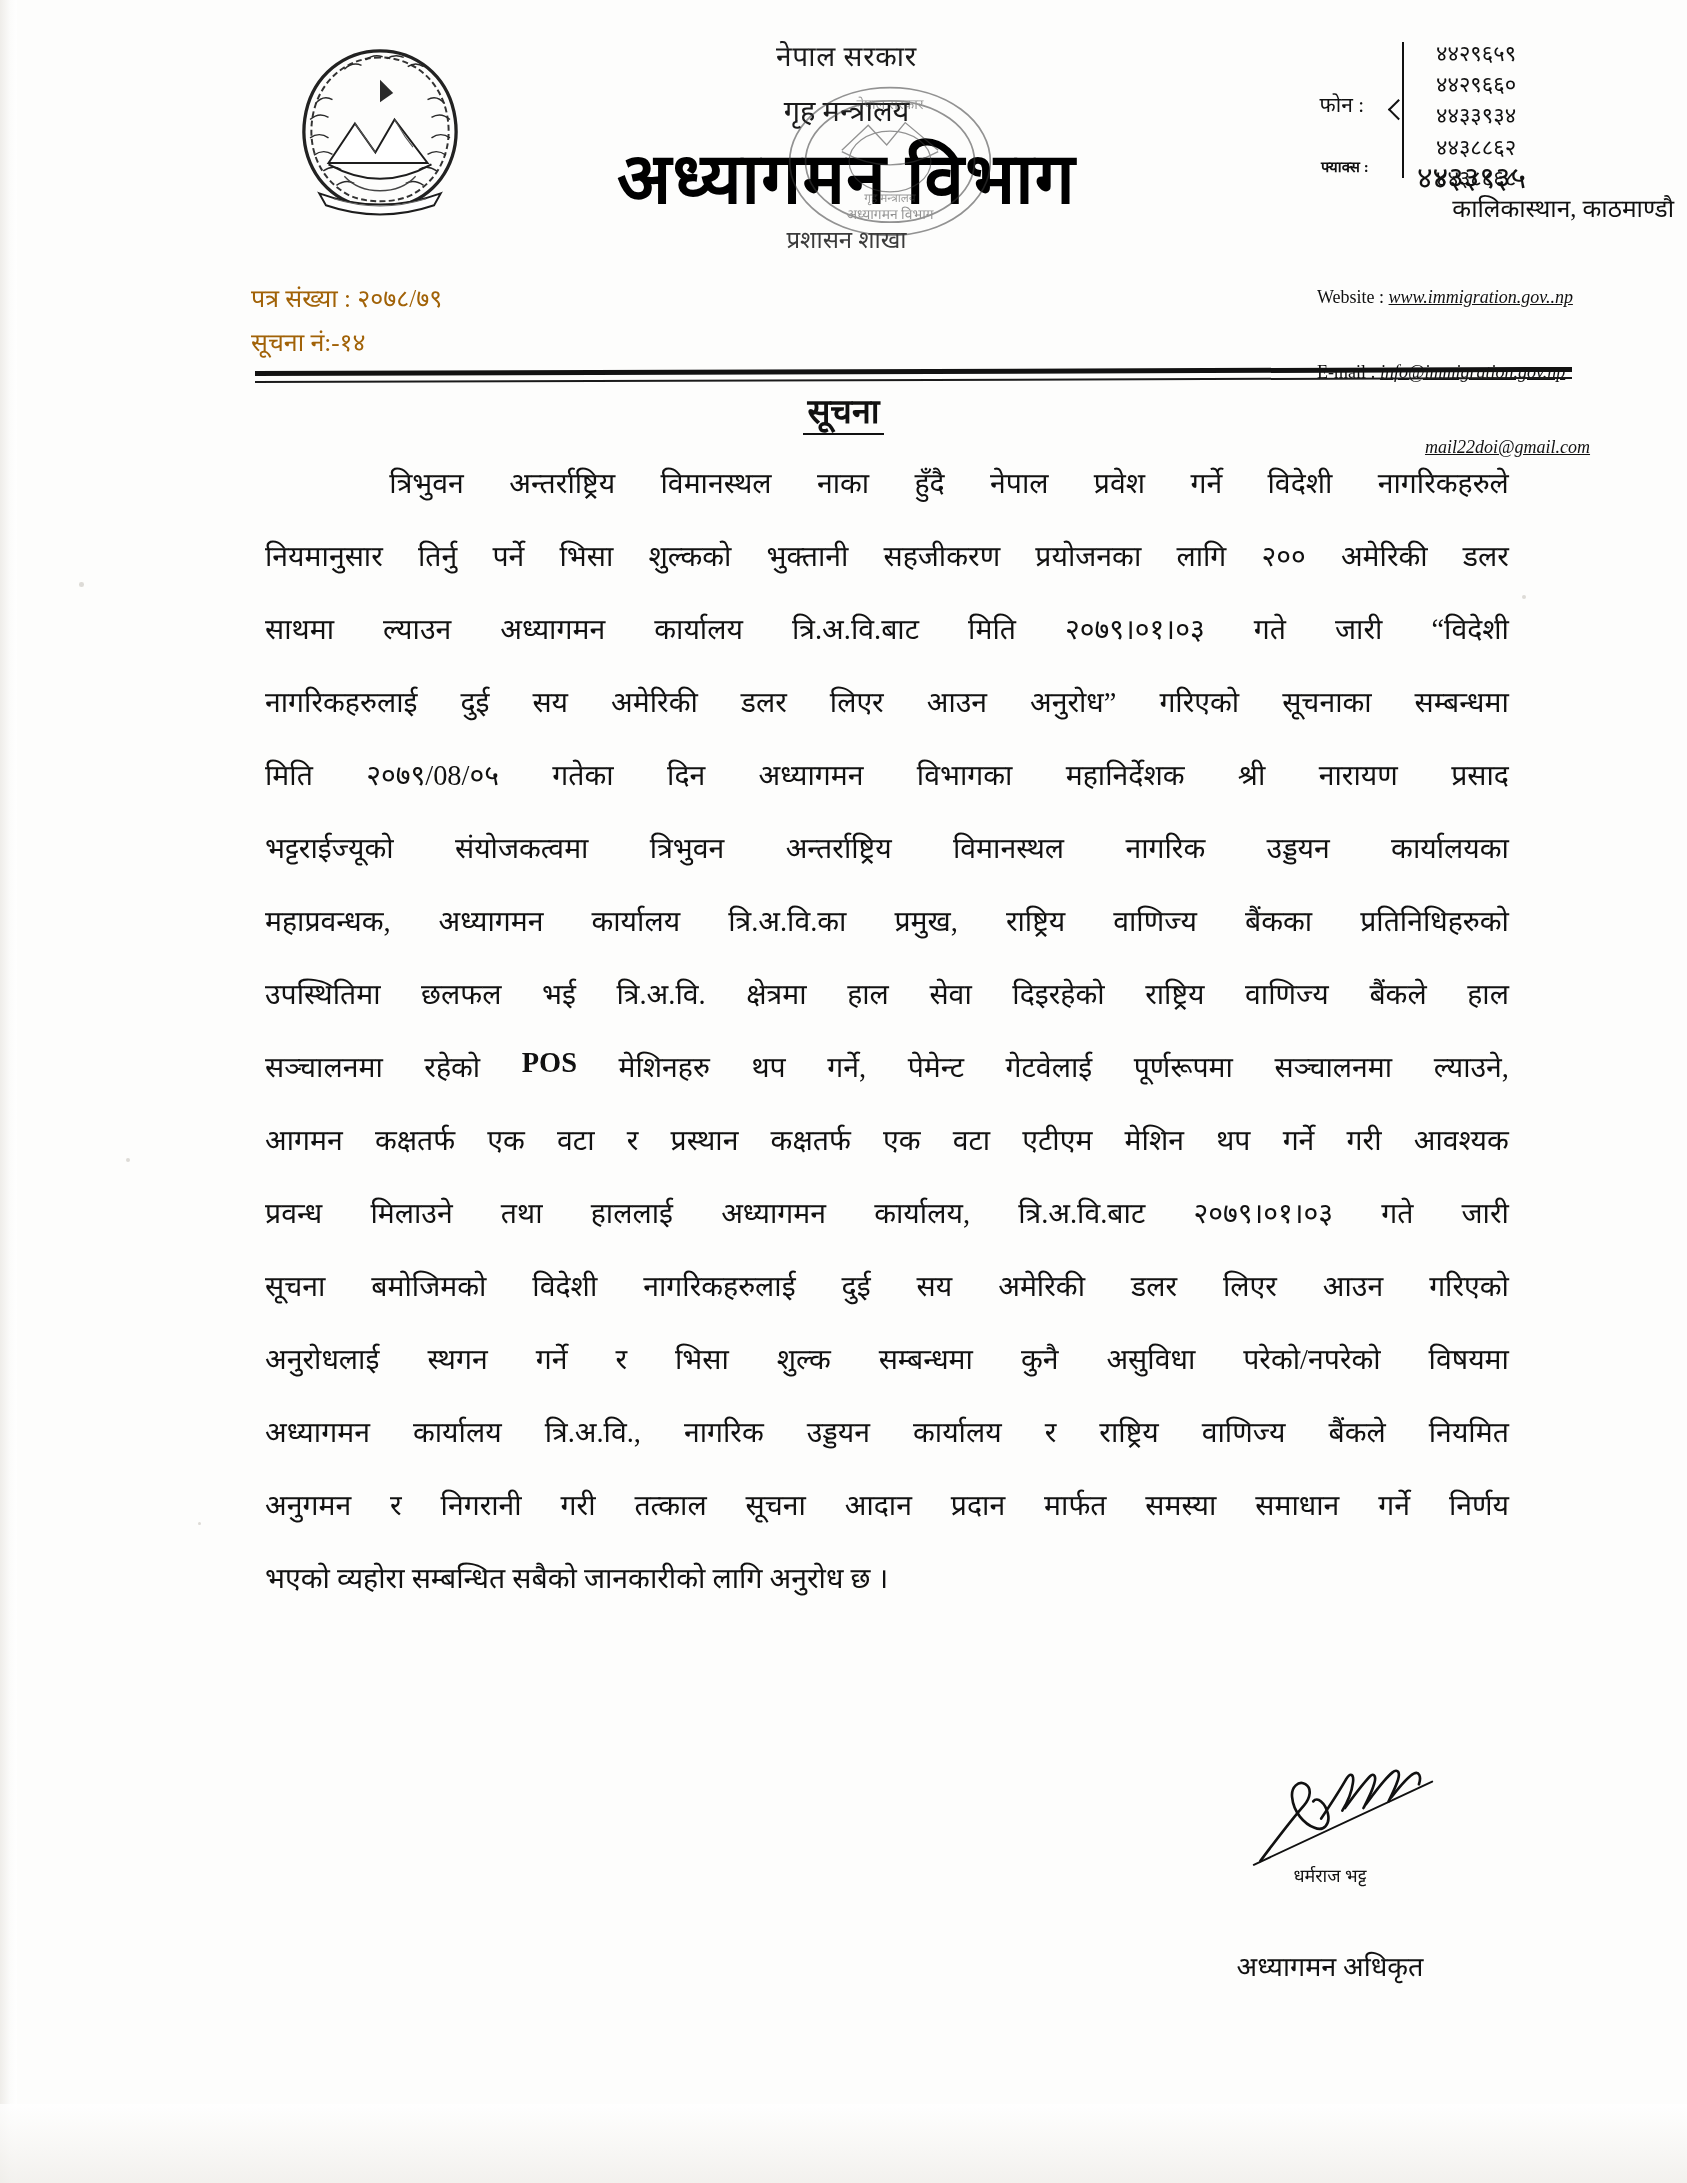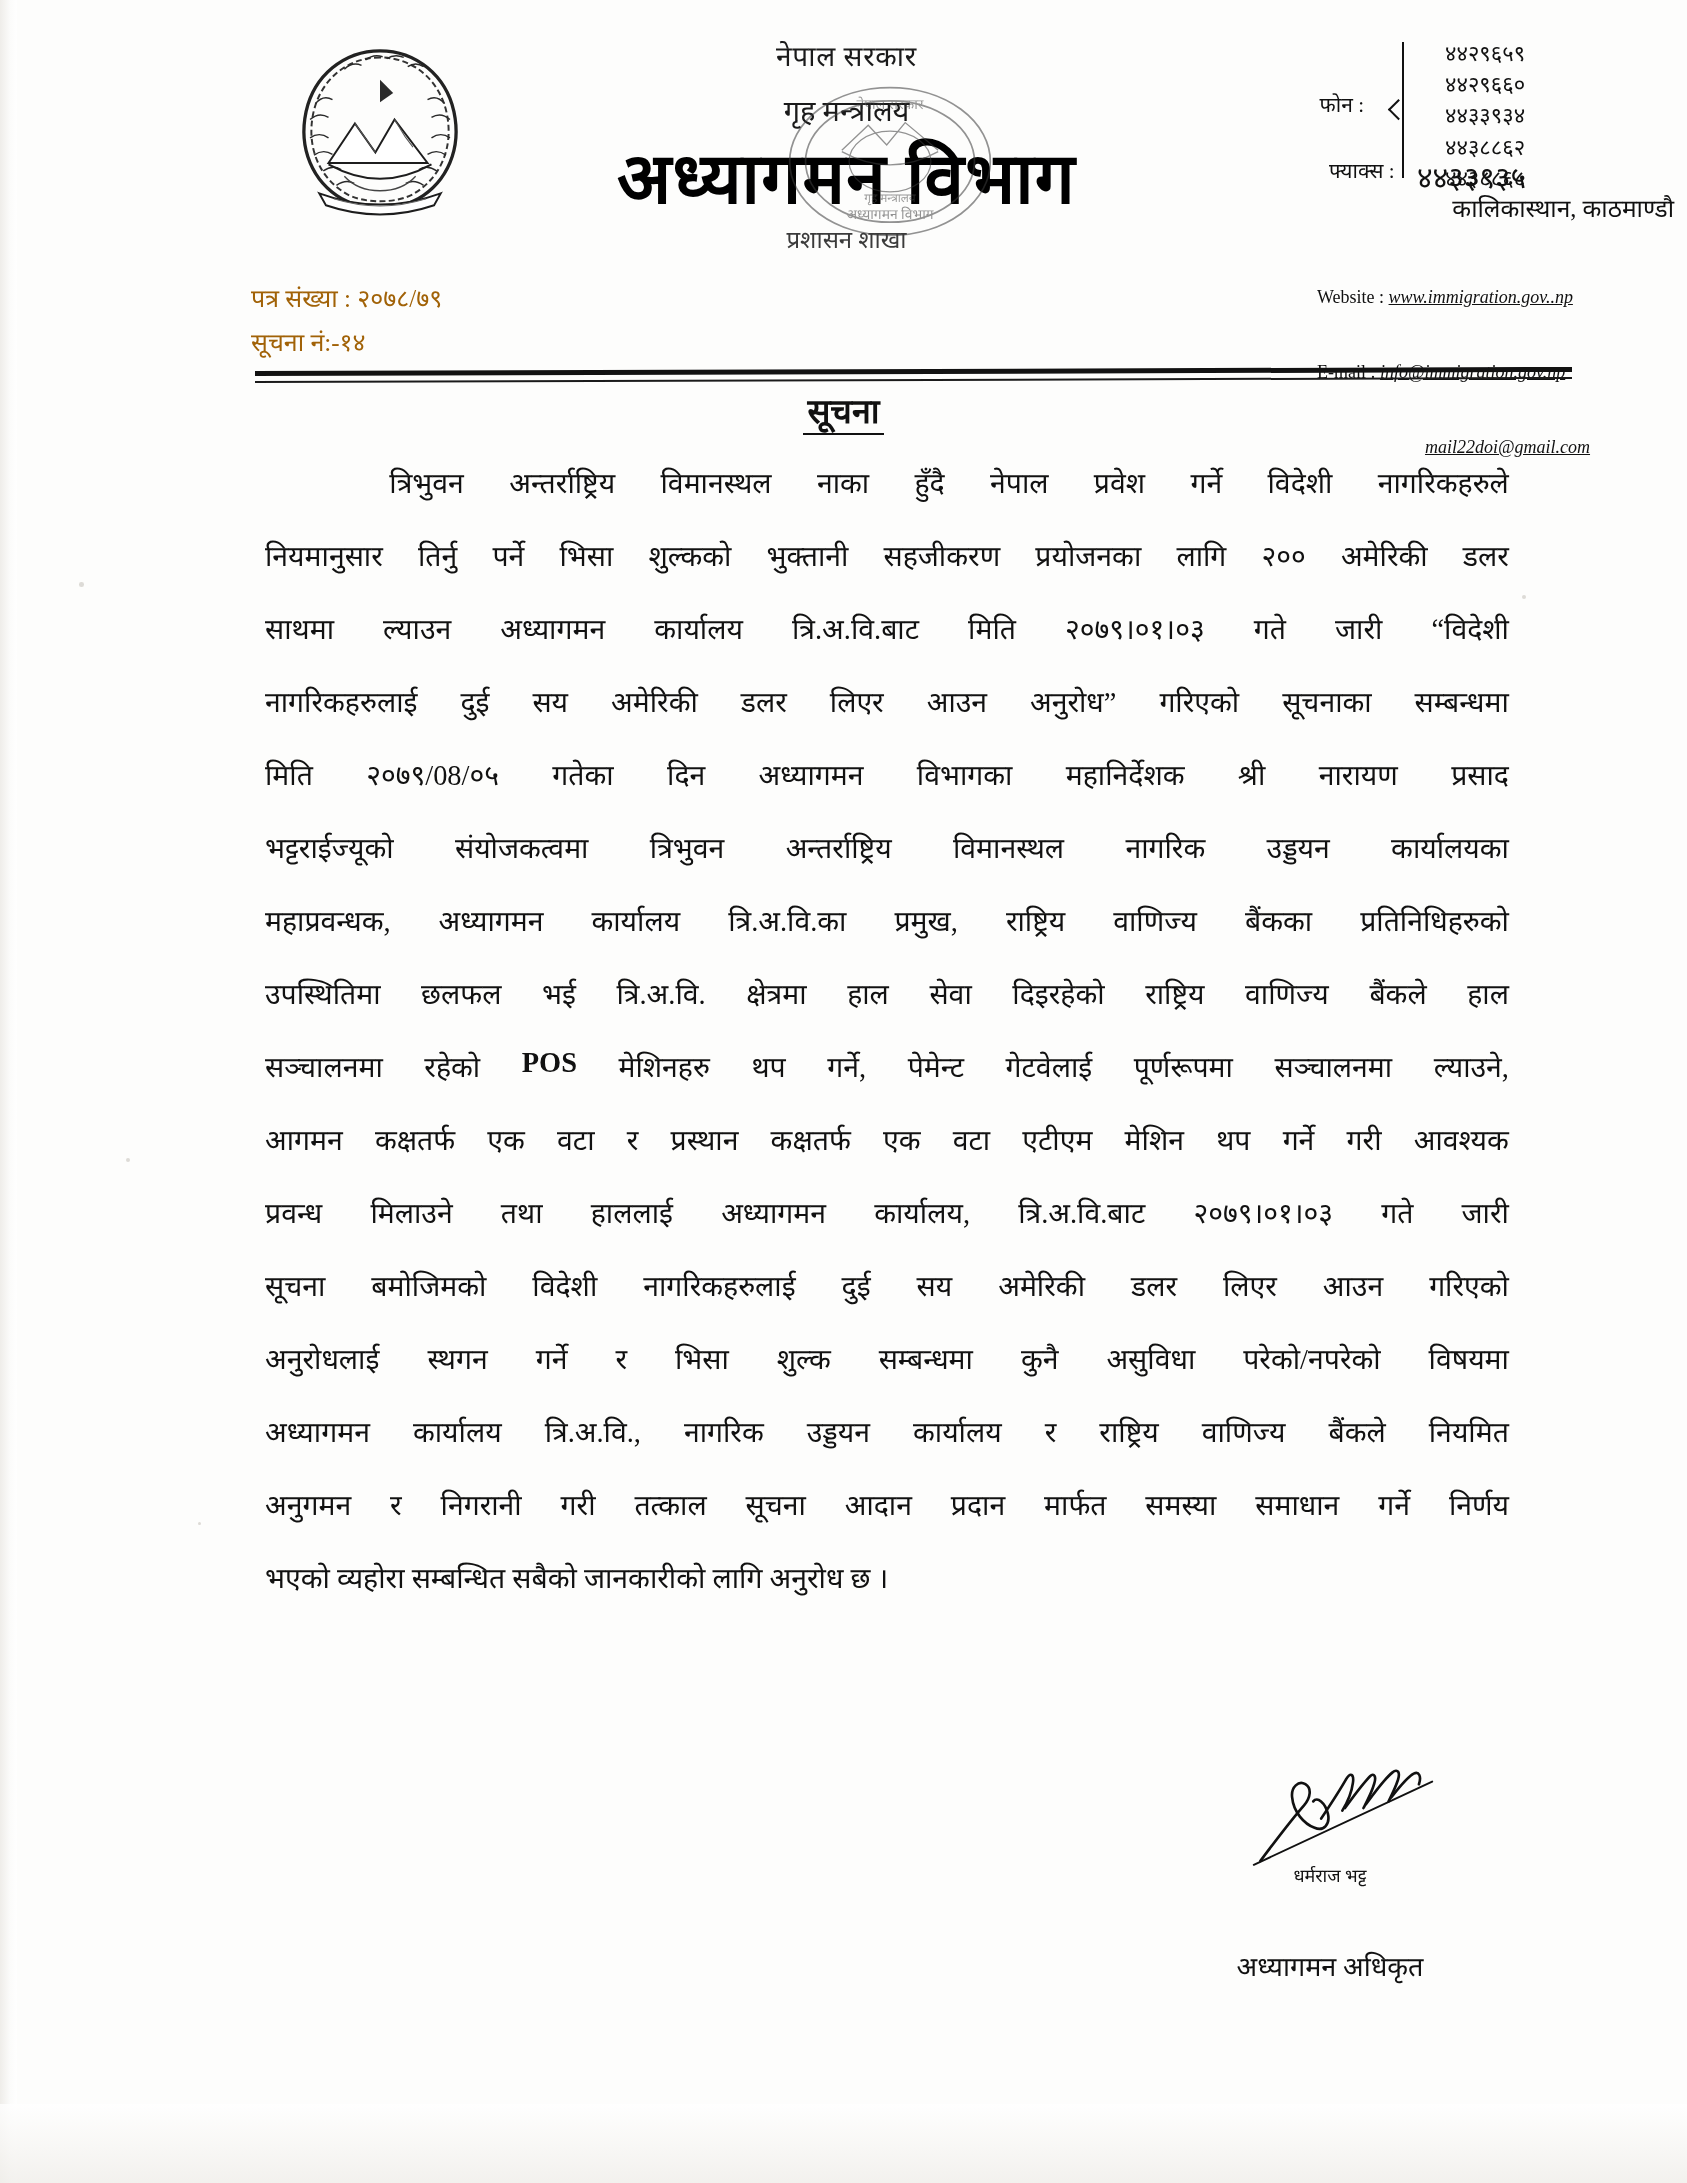--- a/index.html
+++ b/index.html
@@ -74,37 +74,37 @@
 
   
   .contact {
     position: absolute; left: 1317px; top: 38px; width: 357px;
     font-size: 20.5px; color: #111;
   }
   .phones { position: relative; height: 142px; }
   .phone-label {
     position: absolute; left: 2.6px; top: 52px; font-size: 21px;
   }
-  .fax-label { position: absolute; left: 12px; top: 118px; font-size: 21px; }
+  .fax-label { position: absolute; left: 4px; top: 118px; font-size: 15px; font-weight: bold; }
   .brace {
     position: absolute; left: 85px; top: 4px; width: 22.5px; height: 136px;
     border-left: 2px solid #111;
     border-top-left-radius: 0; border-bottom-left-radius: 0;
   }
   .brace:before, .brace:after {
     content: ""; position: absolute; left: -2px; width: 16px; height: 8px;
     border-left: 2px solid #111;
   }
   .brace-nub {
     position: absolute; left: 74px; top: 64px; width: 13.2px; height: 13.2px;
     border-left: 2px solid #111; border-top: 2px solid #111;
     transform: rotate(-45deg);
   }
   .phone-list {
-    position: absolute; left: 128px; top: 0; font-size: 22px; line-height: 1.42;
+    position: absolute; left: 119px; top: 0; font-size: 22px; line-height: 1.42;
   }
   .fax-num { position: absolute; left: 100px; top: 114px; font-size: 30px; }
 
   .address-line {
     position: absolute; left: 0; top: 153px; width: 357px;
     text-align: right; font-size: 24.5px; color: #111;
   }
   .web-block {
     position: absolute; left: 0; top: 198px; width: 357px;
     font-size: 18px; line-height: 1.5; color: #111;

